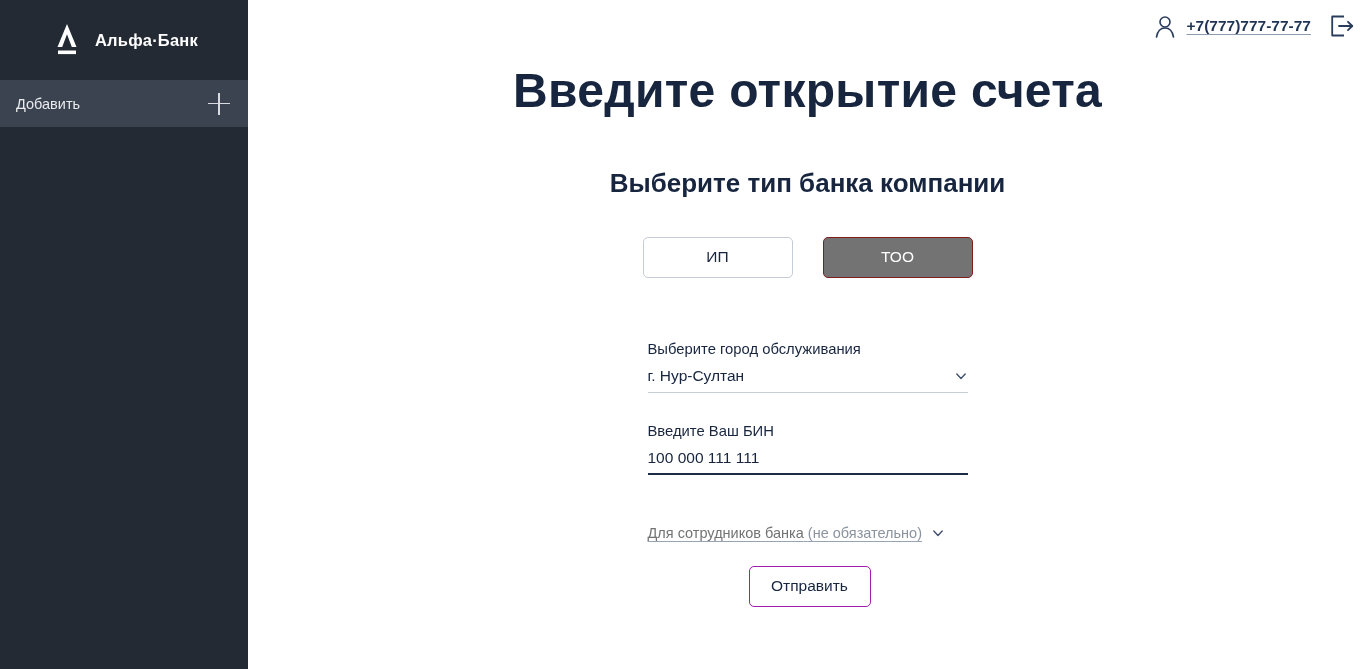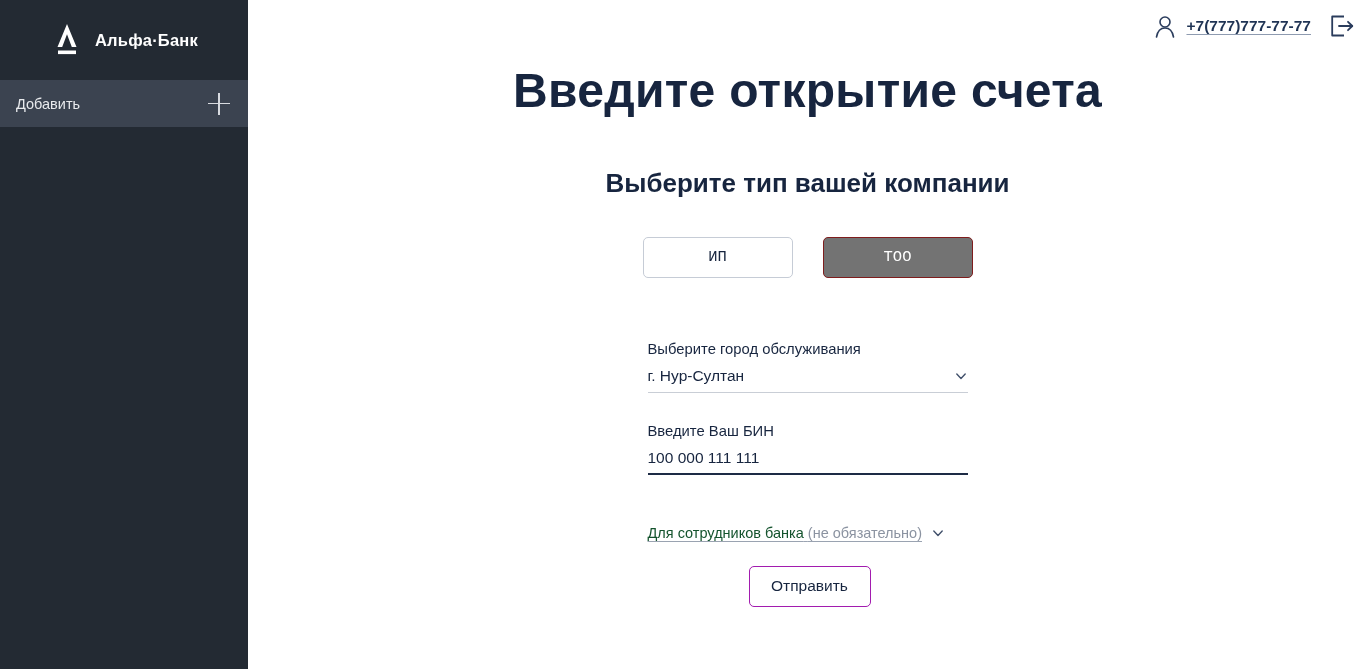--- a/index.html
+++ b/index.html
@@ -160,21 +160,21 @@
 
   .type-btn {
     width: 150px;
     height: 41px;
     border-radius: 5px;
     font-size: 15.5px;
     display: flex;
     align-items: center;
     justify-content: center;
     cursor: pointer;
-    font-family: Liberation Mono, monospace;
+    font-family: Liberation Sans, sans-serif;
     background: #ffffff;
     border: 1px solid #c6ccd6;
     color: #17253f;
   }
   .type-btn.selected {
     background: #737373;
     border: 1px solid #7f1d1d;
     color: #ffffff;
   }
 
@@ -233,21 +233,21 @@
     padding-top: 50px;
     cursor: pointer;
   }
   .bank-staff-text {
     font-size: 14.5px;
     text-decoration: underline;
     text-underline-offset: 3px;
     text-decoration-thickness: 1px;
     text-decoration-color: #9aa3b1;
   }
-  .bank-staff-text .main-text { color: #14532d; }
+  .bank-staff-text .main-text { color: #737373; }
   .bank-staff-text .optional  { color: #8b93a1; }
 
   .submit-wrap {
     display: flex;
     justify-content: center;
     padding-top: 25px;
     padding-left: 4px;
   }
   .submit-btn {
     min-width: 122px;
@@ -304,21 +304,21 @@
           <path d="M15 2.5 H3.2 V21.5 H15" fill="none" stroke="#2a3c5c" stroke-width="1.8" stroke-linejoin="round"></path>
           <path d="M10 12 H23" fill="none" stroke="#2a3c5c" stroke-width="1.8" stroke-linecap="round"></path>
           <path d="M19 7.8 L23.3 12 L19 16.2" fill="none" stroke="#2a3c5c" stroke-width="1.8" stroke-linecap="round" stroke-linejoin="round"></path>
         </svg>
       </span>
     </div>
 
     <div class="content">
 
       <h1 class="page-title">Введите открытие счета</h1>
-      <h2 class="subtitle">Выберите тип вашей компании</h2>
+      <h2 class="subtitle">Выберите тип банка компании</h2>
 
       <div class="type-buttons">
         <button class="type-btn">ИП</button>
         <button class="type-btn selected">ТОО</button>
       </div>
 
       <div class="form">
 
         <div class="field">
           <label class="field-label">Выберите город обслуживания</label>

